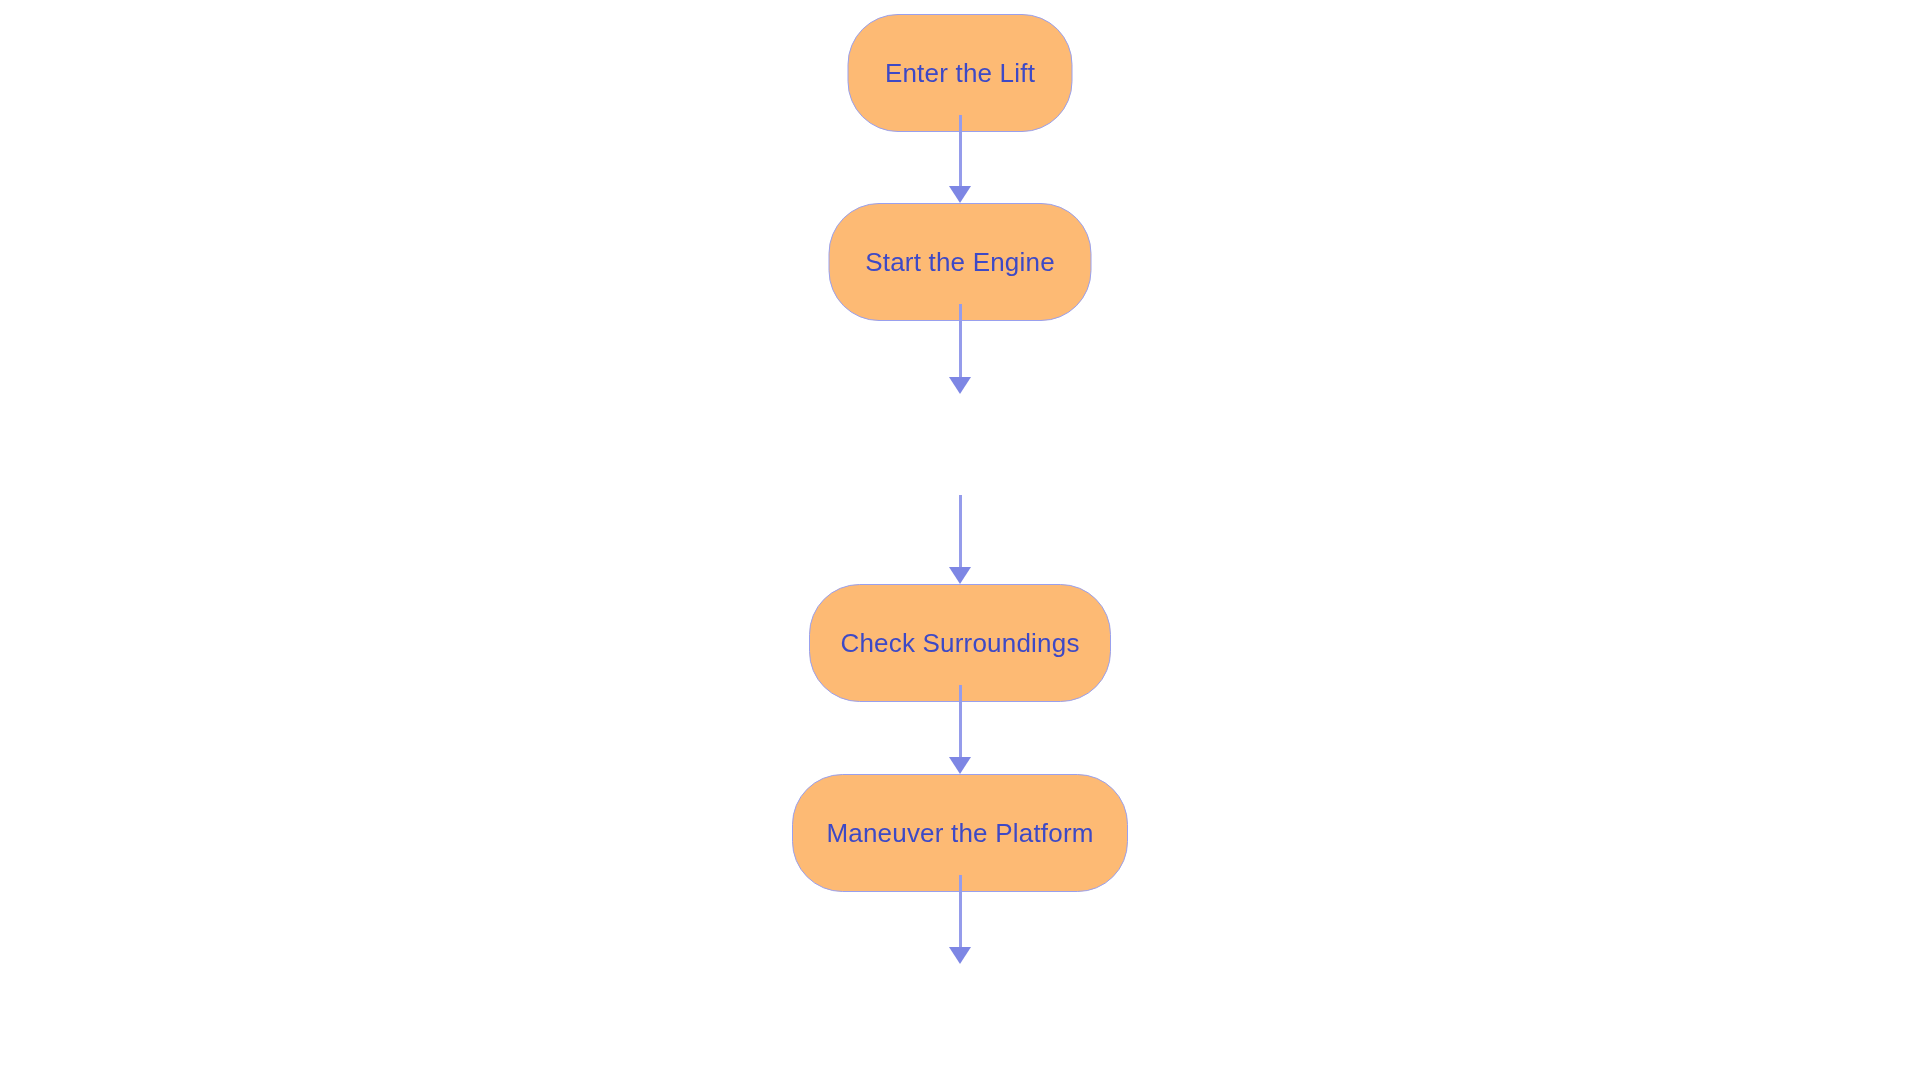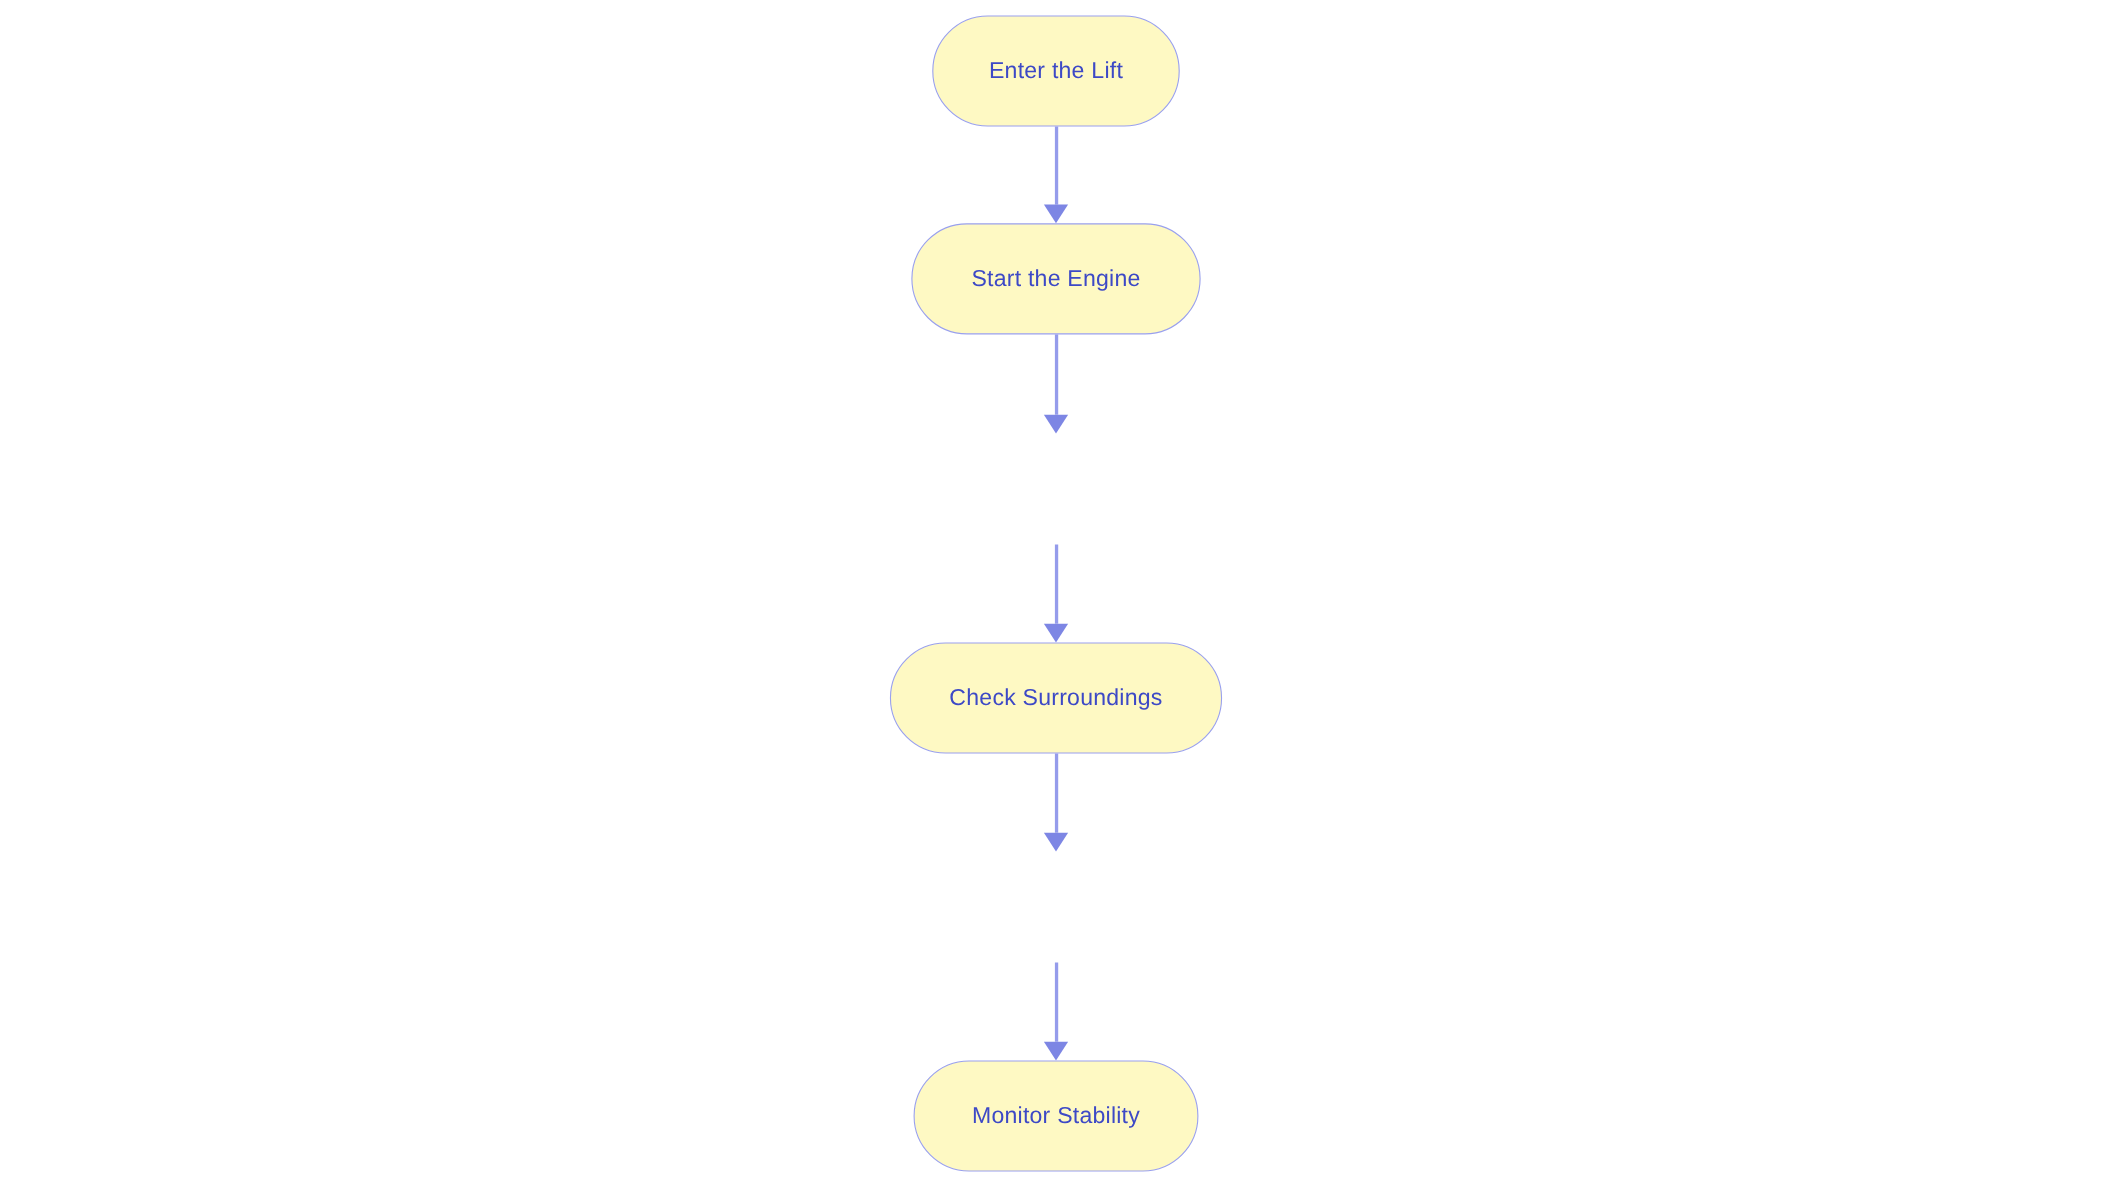--- a/index.html
+++ b/index.html
@@ -12,29 +12,29 @@
     width: 1920px;
     height: 1083px;
     background: #ffffff;
     overflow: hidden;
     font-family: "Liberation Sans", sans-serif;
   }
   .flow-node {
     position: absolute;
     left: 50%;
     transform: translateX(-50%);
-    height: 101px;
+    height: 118px;
     box-sizing: border-box;
-    background: #fef9c3;
+    background: #fdba74;
     border: 1.5px solid #99a0ee;
     border-radius: 50.5px;
     display: flex;
     align-items: center;
     justify-content: center;
-    font-size: 21px;
+    font-size: 26px;
     font-weight: 400;
     color: #3d49c6;
     letter-spacing: 0.2px;
     white-space: nowrap;
   }
   .flow-arrow {
     position: absolute;
     left: 50%;
     transform: translateX(-50%);
     width: 24px;
@@ -86,23 +86,23 @@
 
   <div class="flow-node" style="top: 584px; width: 302px; text-align: right;">
     <span>Check Surroundings</span>
   </div>
 
   <div class="flow-arrow" style="top: 685px; height: 89px;">
     <div class="shaft"></div>
     <div class="head"></div>
   </div>
 
+  <div class="flow-node" style="top: 774px; width: 336px;">
+    <span>Maneuver the Platform</span>
+  </div>
 
   <div class="flow-arrow" style="top: 875px; height: 89px;">
     <div class="shaft"></div>
     <div class="head"></div>
   </div>
 
-  <div class="flow-node" style="top: 964px; width: 259px;">
-    <span>Monitor Stability</span>
-  </div>
 
 </div>
 
 </body></html>

